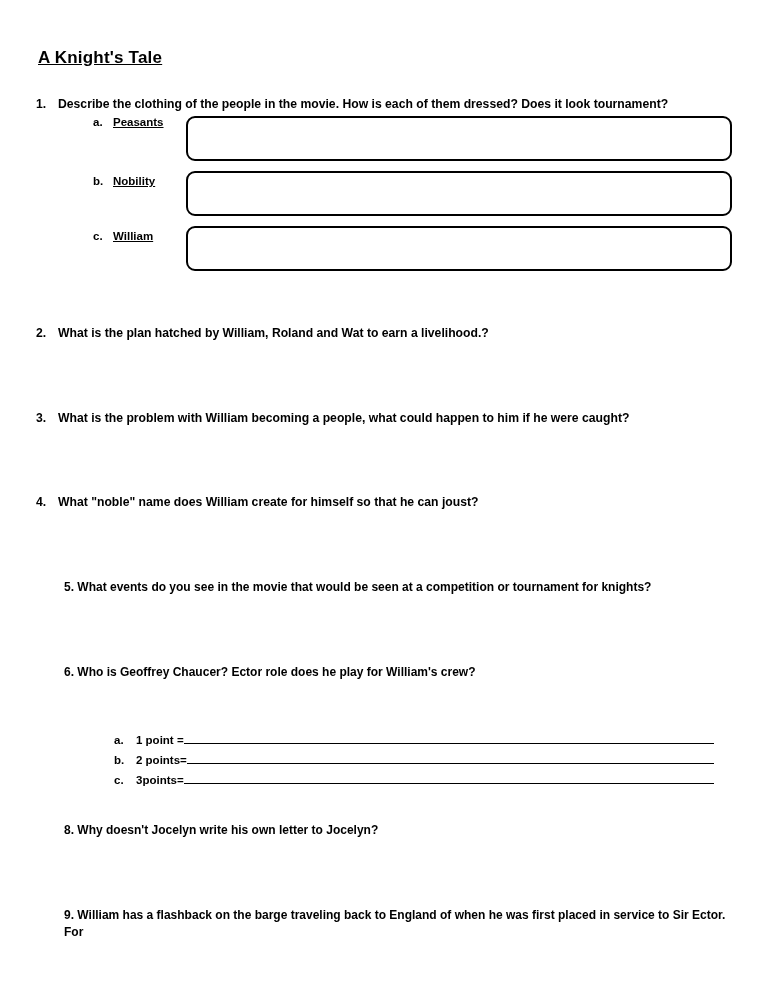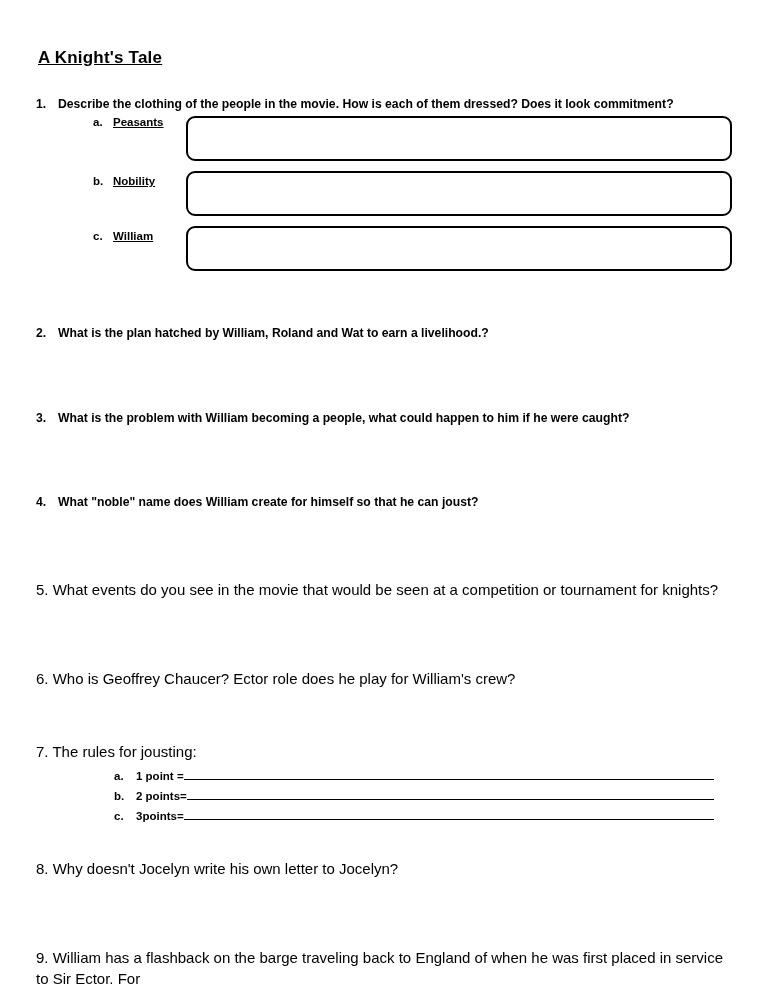--- a/index.html
+++ b/index.html
@@ -107,23 +107,24 @@
   .q2 { margin-top: 54px; }
   .q3 { margin-top: 68px; }
   .q4 { margin-top: 68px; }
   .q5 { margin-top: 68px; }
   .q6 { margin-top: 68px; }
   .q7 { margin-top: 52px; }
   .q8 { margin-top: 36px; }
   .q9 { margin-top: 68px; }
 
   .q-flat {
-    font-size: 15px;
-    font-weight: normal;
+    font-size: 12px;
+    font-weight: bold;
     line-height: 1.4;
+    margin-left: 28px;
   }
   .q-flat .indent-cont {
     display: block;
     padding-left: 46px;
   }
 
   
   .rules {
     margin-top: 4px;
     padding-left: 78px;
@@ -153,21 +154,21 @@
 </head>
 <body>
 
 <div class="page">
 
   <h1 class="doc-title"><span>A Knight's Tale</span></h1>
 
   <div class="q-block q1">
     <div class="q-line">
       <div class="q-num">1.</div>
-      <div class="q-text">Describe the clothing of the people in the movie.  How is each of them dressed?  Does it look commitment?</div>
+      <div class="q-text">Describe the clothing of the people in the movie.  How is each of them dressed?  Does it look tournament?</div>
     </div>
     <div class="sub-list">
       <div class="sub-row row-a">
         <div class="sub-label-wrap">
           <span class="sub-letter">a.</span>
           <span class="sub-name">Peasants</span>
         </div>
         <div class="answer-box"></div>
       </div>
       <div class="sub-row row-b">
@@ -212,24 +213,20 @@
     <span>5.</span>
     <span>What events do you see in the movie that would be seen at a competition or tournament for knights?</span>
   </div>
 
   <div class="q-block q6 q-flat">
     <span>6.</span>
     <span>Who is Geoffrey Chaucer? Ector role does he play for William's crew?</span>
   </div>
 
   <div class="q-block q7">
-    <div class="q-flat">
-      <span>7.</span>
-      <span>The rules for jousting:</span>
-    </div>
     <div class="rules">
       <div class="rule-row">
         <span class="rule-letter">a.</span>
         <span class="rule-label">1 point =</span>
         <span class="rule-fill"></span>
       </div>
       <div class="rule-row">
         <span class="rule-letter">b.</span>
         <span class="rule-label">2 points=</span>
         <span class="rule-fill"></span>

